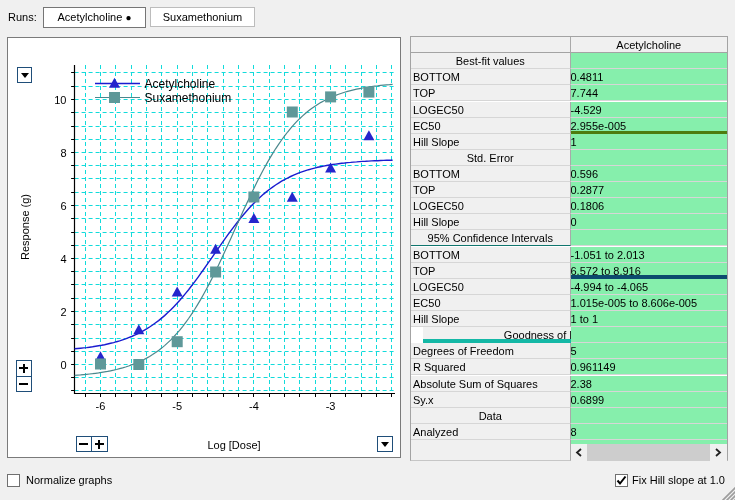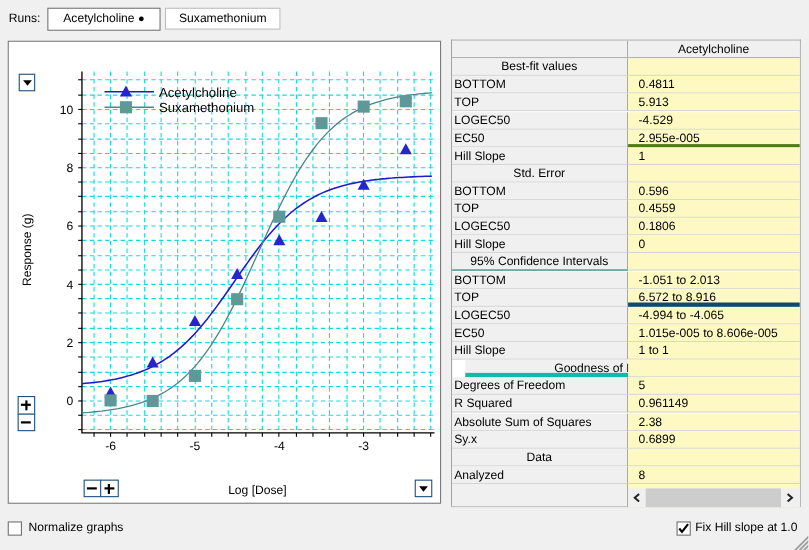--- a/index.html
+++ b/index.html
@@ -1,17 +1,17 @@
 <!DOCTYPE html>
 <html><head><meta charset="utf-8"><style>
 *{margin:0;padding:0;box-sizing:border-box}
 html,body{width:735px;height:500px;background:#f0f0f0;font-family:"Liberation Sans",sans-serif;font-size:11px;color:#000;overflow:hidden;position:relative}
 .abs{position:absolute}
 .lc{position:absolute;background:#f0f0f0;border-right:1px solid #a9a9a9;padding-left:2px;line-height:16px;overflow:hidden;white-space:nowrap}
-.vc{position:absolute;background:#fef9c3;padding-left:10px;line-height:16px;overflow:hidden;white-space:nowrap}
+.vc{position:absolute;background:#86efac;line-height:16px;overflow:hidden;white-space:nowrap}
 .navybtn{position:absolute;background:#fff;border:1.5px solid #1f4e79}
 .cb{position:absolute;width:13px;height:13px;background:#fff;border:1px solid #707070}
 </style></head>
 <body>
 <div class="abs" style="left:8px;top:11px">Runs:</div>
 <div class="abs" style="left:43px;top:7px;width:103px;height:21px;background:#fff;border:1px solid #757575;text-align:center;line-height:19px">Acetylcholine <span style="font-size:10px">●</span></div>
 <div class="abs" style="left:150px;top:7px;width:105px;height:20px;background:#fff;border:1px solid #bcbcbc;text-align:center;line-height:18px">Suxamethonium</div>
 
 <div class="abs" style="left:7px;top:37px;width:394px;height:421px;background:#fff;border:1px solid #7a7a7a"></div>
 <svg style="position:absolute;left:0;top:0" width="735" height="500" viewBox="0 0 735 500">
@@ -168,33 +168,33 @@
 <div class="abs" style="left:98px;top:439.5px;width:2px;height:9px;background:#000"></div>
 
 <div class="abs" style="left:410px;top:36px;width:318px;height:425px;border:1px solid #a3a3a3;border-bottom-color:#c6c6c6;background:#fff"></div>
 <div class="lc" style="left:411px;top:37.0px;width:159.5px;height:16.1px;border-bottom:1px solid #a3a3a3"></div>
 <div class="vc" style="left:570.5px;top:37.0px;width:156.5px;height:16.1px;border-bottom:1px solid #a3a3a3;background:#f0f0f0;text-align:center;padding-left:0">Acetylcholine</div>
 <div class="lc" style="left:411px;top:53.1px;width:159.5px;height:16.1px;border-bottom:1px solid #d6d6d6;text-align:center;padding-left:0">Best-fit values</div>
 <div class="vc" style="left:570.5px;top:53.1px;width:156.5px;height:16.1px;border-bottom:1px solid #d6d6d6"></div>
 <div class="lc" style="left:411px;top:69.2px;width:159.5px;height:16.1px;border-bottom:1px solid #d6d6d6">BOTTOM</div>
 <div class="vc" style="left:570.5px;top:69.2px;width:156.5px;height:16.1px;border-bottom:1px solid #d6d6d6">0.4811</div>
 <div class="lc" style="left:411px;top:85.4px;width:159.5px;height:16.1px;border-bottom:1px solid #d6d6d6">TOP</div>
-<div class="vc" style="left:570.5px;top:85.4px;width:156.5px;height:16.1px;border-bottom:1px solid #d6d6d6">5.913</div>
+<div class="vc" style="left:570.5px;top:85.4px;width:156.5px;height:16.1px;border-bottom:1px solid #d6d6d6">7.744</div>
 <div class="lc" style="left:411px;top:101.5px;width:159.5px;height:16.1px;border-bottom:1px solid #d6d6d6">LOGEC50</div>
 <div class="vc" style="left:570.5px;top:101.5px;width:156.5px;height:16.1px;border-bottom:1px solid #d6d6d6">-4.529</div>
 <div class="lc" style="left:411px;top:117.6px;width:159.5px;height:16.1px;border-bottom:1px solid #d6d6d6">EC50</div>
 <div class="vc" style="left:570.5px;top:117.6px;width:156.5px;height:16.1px;border-bottom:3px solid #4d7c0f">2.955e-005</div>
 <div class="lc" style="left:411px;top:133.7px;width:159.5px;height:16.1px;border-bottom:1px solid #d6d6d6">Hill Slope</div>
 <div class="vc" style="left:570.5px;top:133.7px;width:156.5px;height:16.1px;border-bottom:1px solid #d6d6d6">1</div>
 <div class="lc" style="left:411px;top:149.8px;width:159.5px;height:16.1px;border-bottom:1px solid #d6d6d6;text-align:center;padding-left:0">Std. Error</div>
 <div class="vc" style="left:570.5px;top:149.8px;width:156.5px;height:16.1px;border-bottom:1px solid #d6d6d6"></div>
 <div class="lc" style="left:411px;top:166.0px;width:159.5px;height:16.1px;border-bottom:1px solid #d6d6d6">BOTTOM</div>
 <div class="vc" style="left:570.5px;top:166.0px;width:156.5px;height:16.1px;border-bottom:1px solid #d6d6d6">0.596</div>
 <div class="lc" style="left:411px;top:182.1px;width:159.5px;height:16.1px;border-bottom:1px solid #d6d6d6">TOP</div>
-<div class="vc" style="left:570.5px;top:182.1px;width:156.5px;height:16.1px;border-bottom:1px solid #d6d6d6">0.4559</div>
+<div class="vc" style="left:570.5px;top:182.1px;width:156.5px;height:16.1px;border-bottom:1px solid #d6d6d6">0.2877</div>
 <div class="lc" style="left:411px;top:198.2px;width:159.5px;height:16.1px;border-bottom:1px solid #d6d6d6">LOGEC50</div>
 <div class="vc" style="left:570.5px;top:198.2px;width:156px;height:16.1px;border-bottom:1px solid #d6d6d6">0.1806</div>
 <div class="lc" style="left:411px;top:214.3px;width:159.5px;height:16.1px;border-bottom:1px solid #d6d6d6">Hill Slope</div>
 <div class="vc" style="left:570.5px;top:214.3px;width:156.5px;height:16.1px;border-bottom:1px solid #d6d6d6">0</div>
 <div class="lc" style="left:411px;top:230.4px;width:159.5px;height:16.1px;border-bottom:1px solid #0f766e;text-align:center;padding-left:0">95% Confidence Intervals</div>
 <div class="vc" style="left:570.5px;top:230.4px;width:156.5px;height:16.1px;border-bottom:1px solid #d6d6d6"></div>
 <div class="lc" style="left:411px;top:246.6px;width:159.5px;height:16.1px;border-bottom:1px solid #d6d6d6">BOTTOM</div>
 <div class="vc" style="left:570.5px;top:246.6px;width:156.5px;height:16.1px;border-bottom:1px solid #d6d6d6">-1.051 to 2.013</div>
 <div class="lc" style="left:411px;top:262.7px;width:159.5px;height:16.1px;border-bottom:1px solid #d6d6d6">TOP</div>
 <div class="vc" style="left:570.5px;top:262.7px;width:156.5px;height:16.1px;border-bottom:4px solid #0c4a6e">6.572 to 8.916</div>

